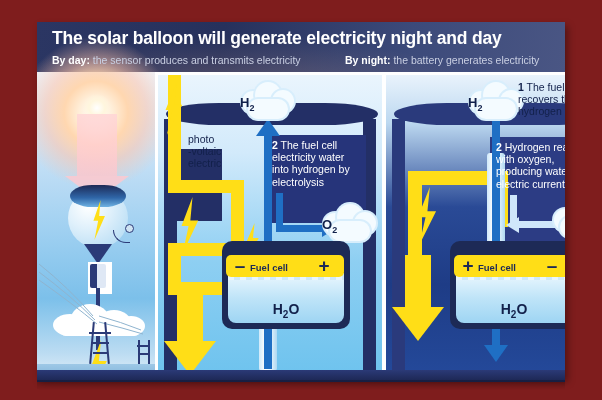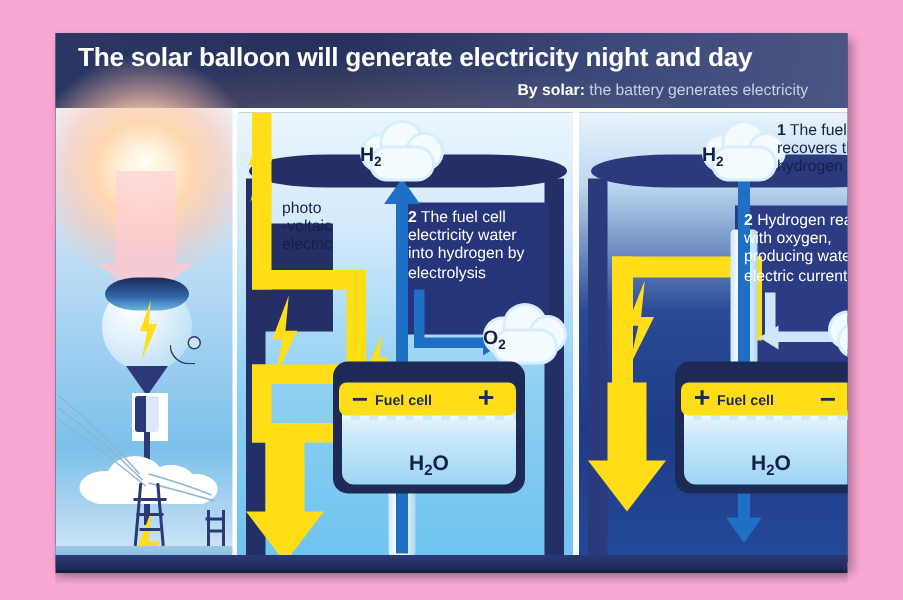--- a/index.html
+++ b/index.html
@@ -1,19 +1,19 @@
 <!DOCTYPE html>
 <html><head>
 <meta charset="utf-8">
 <style>
   html,body{margin:0;padding:0;background:#ffffff;}
   body{width:602px;height:400px;overflow:hidden;
        font-family:"Liberation Sans",sans-serif;}
 
-  #stage{position:relative;width:602px;height:400px;background:#f9a8d4;}
+  #stage{position:relative;width:602px;height:400px;background:#7f1d1d;}
 
   
   #card{position:absolute;left:37px;top:22px;width:528px;height:356px;
         background:#1d2a56;overflow:hidden;
         box-shadow:3px 4px 7px rgba(0,0,0,.35);}
 
   
   #header{position:absolute;left:0;top:0;width:100%;height:56px;
           background:linear-gradient(100deg,#2b3663 0%,#26315c 35%,#3c4a7a 70%,#4a5684 100%);}
   #header:after{content:"";position:absolute;left:0;top:0;width:100%;height:100%;
@@ -131,22 +131,25 @@
 </style>
 </head>
 <body>
 
 <div id="stage">
 
   <div id="card">
 
     <div id="header">
       <div id="title">The solar balloon will generate electricity night and day</div>
+      <div class="sub" id="sub-day">
+        <b>By day:</b><span> the sensor produces and transmits electricity</span>
+      </div>
       <div class="sub" id="sub-night">
-        <b>By solar:</b><span> the battery generates electricity</span>
+        <b>By night:</b><span> the battery generates electricity</span>
       </div>
     </div>
 
     <div id="scene">
       <div id="sunglow"></div>
       <div id="sunstar"></div>
       <div id="sunray"></div>
 
       <div id="balloon"></div>
       <div id="balloon-cap"></div>

